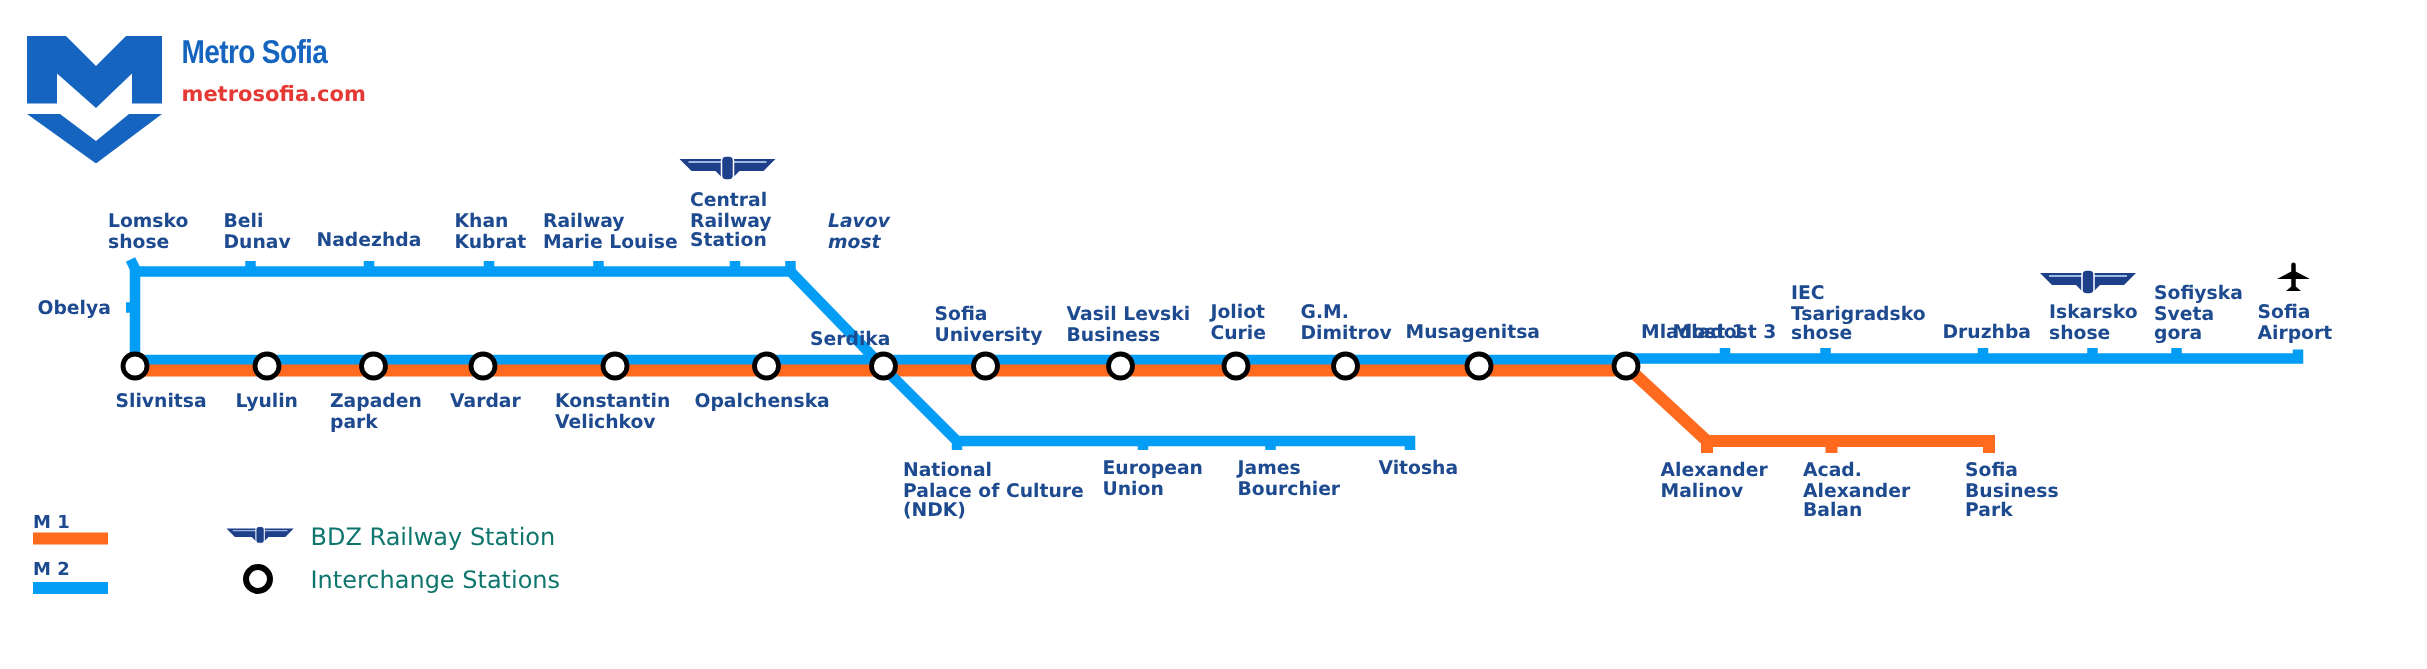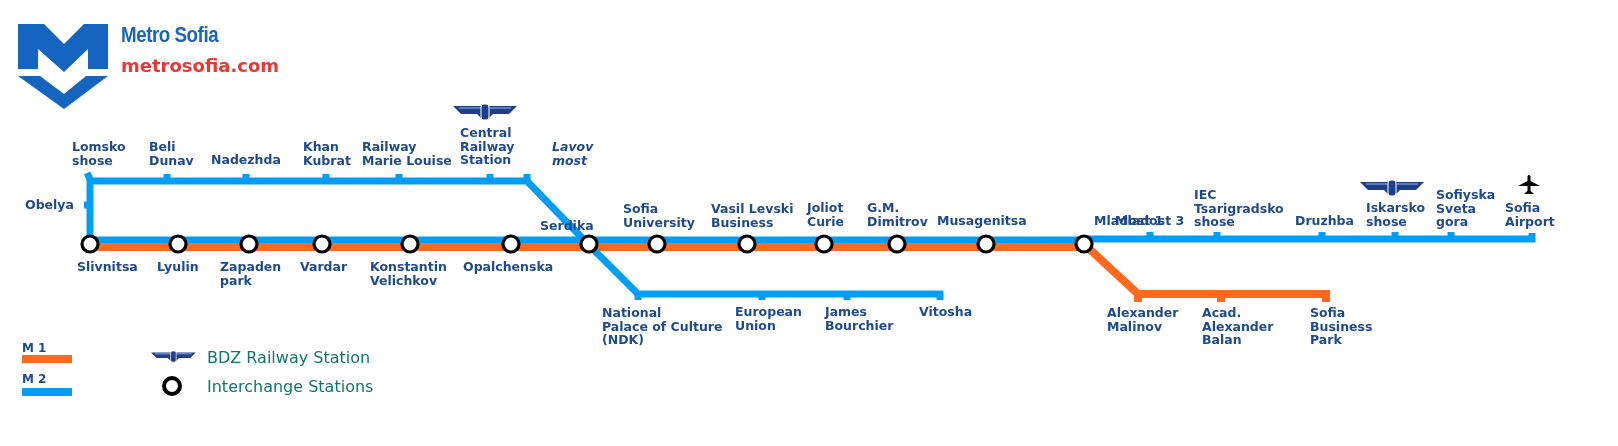--- a/index.html
+++ b/index.html
@@ -2,21 +2,21 @@
 <html><head>
 <meta charset="utf-8">
 <style>
   html, body { margin: 0; padding: 0; background: #ffffff; }
   body { width: 1618px; height: 446px; position: relative; overflow: hidden;
          font-family: "DejaVu Sans", "Liberation Sans", sans-serif; }
   .abs { position: absolute; }
   #map-svg { position: absolute; left: 0; top: 0; }
   .brand-title { left: 121px; top: 22px; font-family: "Liberation Sans", sans-serif; font-weight: bold;
                  font-size: 22px; color: #1565c0; letter-spacing: -0.5px; transform: scaleX(0.85); transform-origin: left top; }
-  .brand-url { left: 121px; top: 55px; font-weight: bold; font-size: 18px; color: #e53935; }
+  .brand-url { left: 121px; top: 55px; font-weight: bold; font-size: 14px; color: #e53935; }
   .station-label { position: absolute; font-size: 12.5px; font-weight: bold; color: #1e4a8f;
                    line-height: 13.5px; white-space: pre; }
   .legend-line-label { position: absolute; font-size: 12px; font-weight: bold; color: #1e4a8f; }
   .legend-swatch { position: absolute; width: 50px; height: 8px; }
   .legend-text { position: absolute; font-size: 16px; color: #0f766e; }
 </style>
 </head>
 <body>
 
 <div class="abs" style="left:18px;top:24px;">

